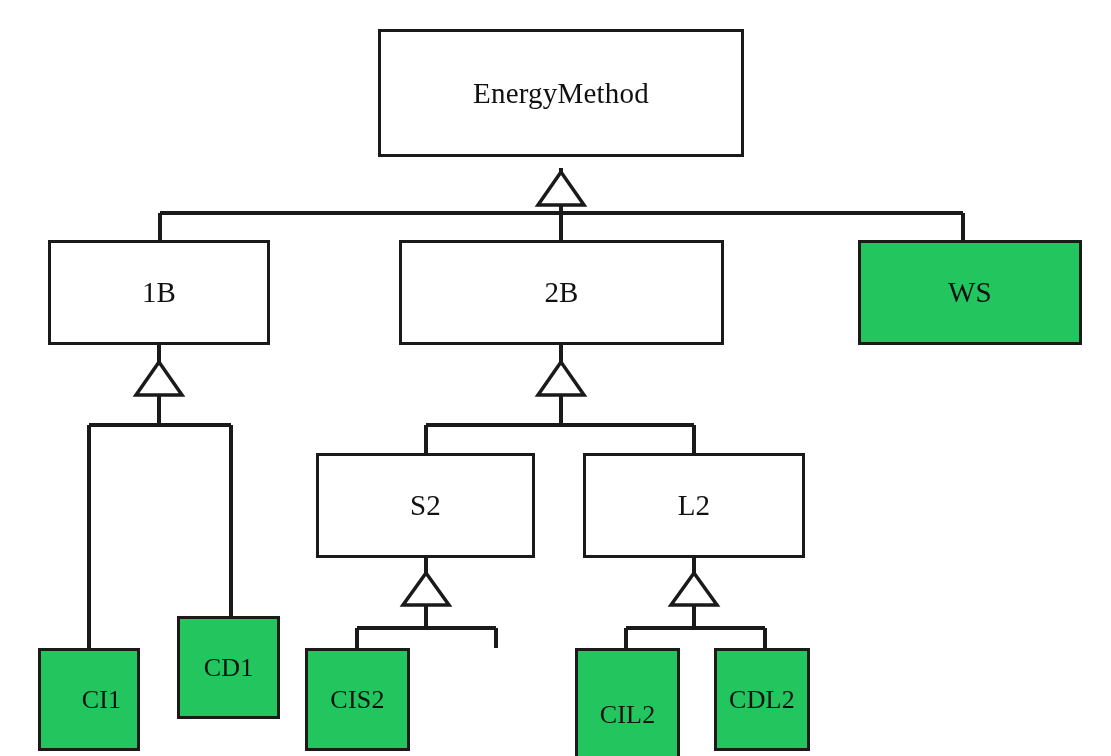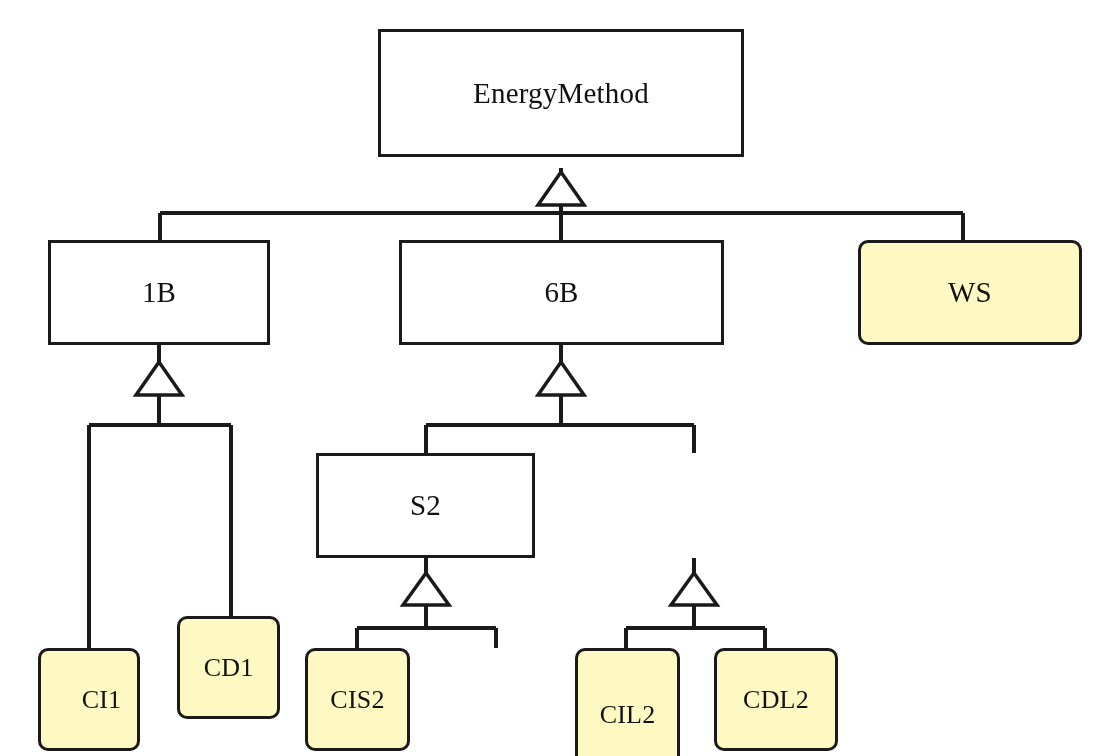--- a/index.html
+++ b/index.html
@@ -27,22 +27,21 @@
     position: absolute;
     box-sizing: border-box;
     border: 3px solid #1a1a1a;
     background: #ffffff;
     display: flex;
     align-items: center;
     justify-content: center;
     z-index: 2;
   }
   .node-box.shaded {
-    background: #fef9c3;
-    border-radius: 10px;
+    background: #22c55e;
   }
   .node-label {
     font-size: 29px;
     line-height: 1;
     color: #111111;
     letter-spacing: 0.2px;
     white-space: nowrap;
     text-align: center;
   }
   .node-label.small {
@@ -86,36 +85,39 @@
       <line x1="626" y1="628" x2="626" y2="648" stroke="#1a1a1a" stroke-width="3.5" shape-rendering="crispEdges"></line>
       <line x1="765" y1="628" x2="765" y2="648" stroke="#1a1a1a" stroke-width="3.5" shape-rendering="crispEdges"></line>
     </svg>
 <div class="node-box" style="left: 378px; top: 29px; width: 366px; height: 128px;">
       <span class="node-label">EnergyMethod</span>
     </div>
     <div class="node-box" style="left: 48px; top: 240px; width: 222px; height: 105px;">
       <span class="node-label">1B</span>
     </div>
     <div class="node-box" style="left: 399px; top: 240px; width: 325px; height: 105px;">
-      <span class="node-label">6B</span>
+      <span class="node-label">2B</span>
     </div>
     <div class="node-box shaded" style="left: 858px; top: 240px; width: 224px; height: 105px;">
       <span class="node-label">WS</span>
     </div>
     <div class="node-box" style="left: 316px; top: 453px; width: 219px; height: 105px;">
       <span class="node-label">S2</span>
+    </div>
+    <div class="node-box" style="left: 583px; top: 453px; width: 222px; height: 105px;">
+      <span class="node-label">L2</span>
     </div>
     <div class="node-box shaded" style="left: 38px; top: 648px; width: 102px; height: 103px; padding-left: 25px;">
       <span class="node-label small">CI1</span>
     </div>
     <div class="node-box shaded" style="left: 177px; top: 616px; width: 103px; height: 103px;">
       <span class="node-label small">CD1</span>
     </div>
     <div class="node-box shaded" style="left: 305px; top: 648px; width: 105px; height: 103px;">
       <span class="node-label small">CIS2</span>
     </div>
     <div class="node-box shaded" style="left: 575px; top: 648px; width: 105px; height: 134px;">
       <span class="node-label small">CIL2</span>
     </div>
-    <div class="node-box shaded" style="left: 714px; top: 648px; width: 124px; height: 103px;">
+    <div class="node-box shaded" style="left: 714px; top: 648px; width: 96px; height: 103px;">
       <span class="node-label small">CDL2</span>
     </div>
   </div>
 
 </body></html>

